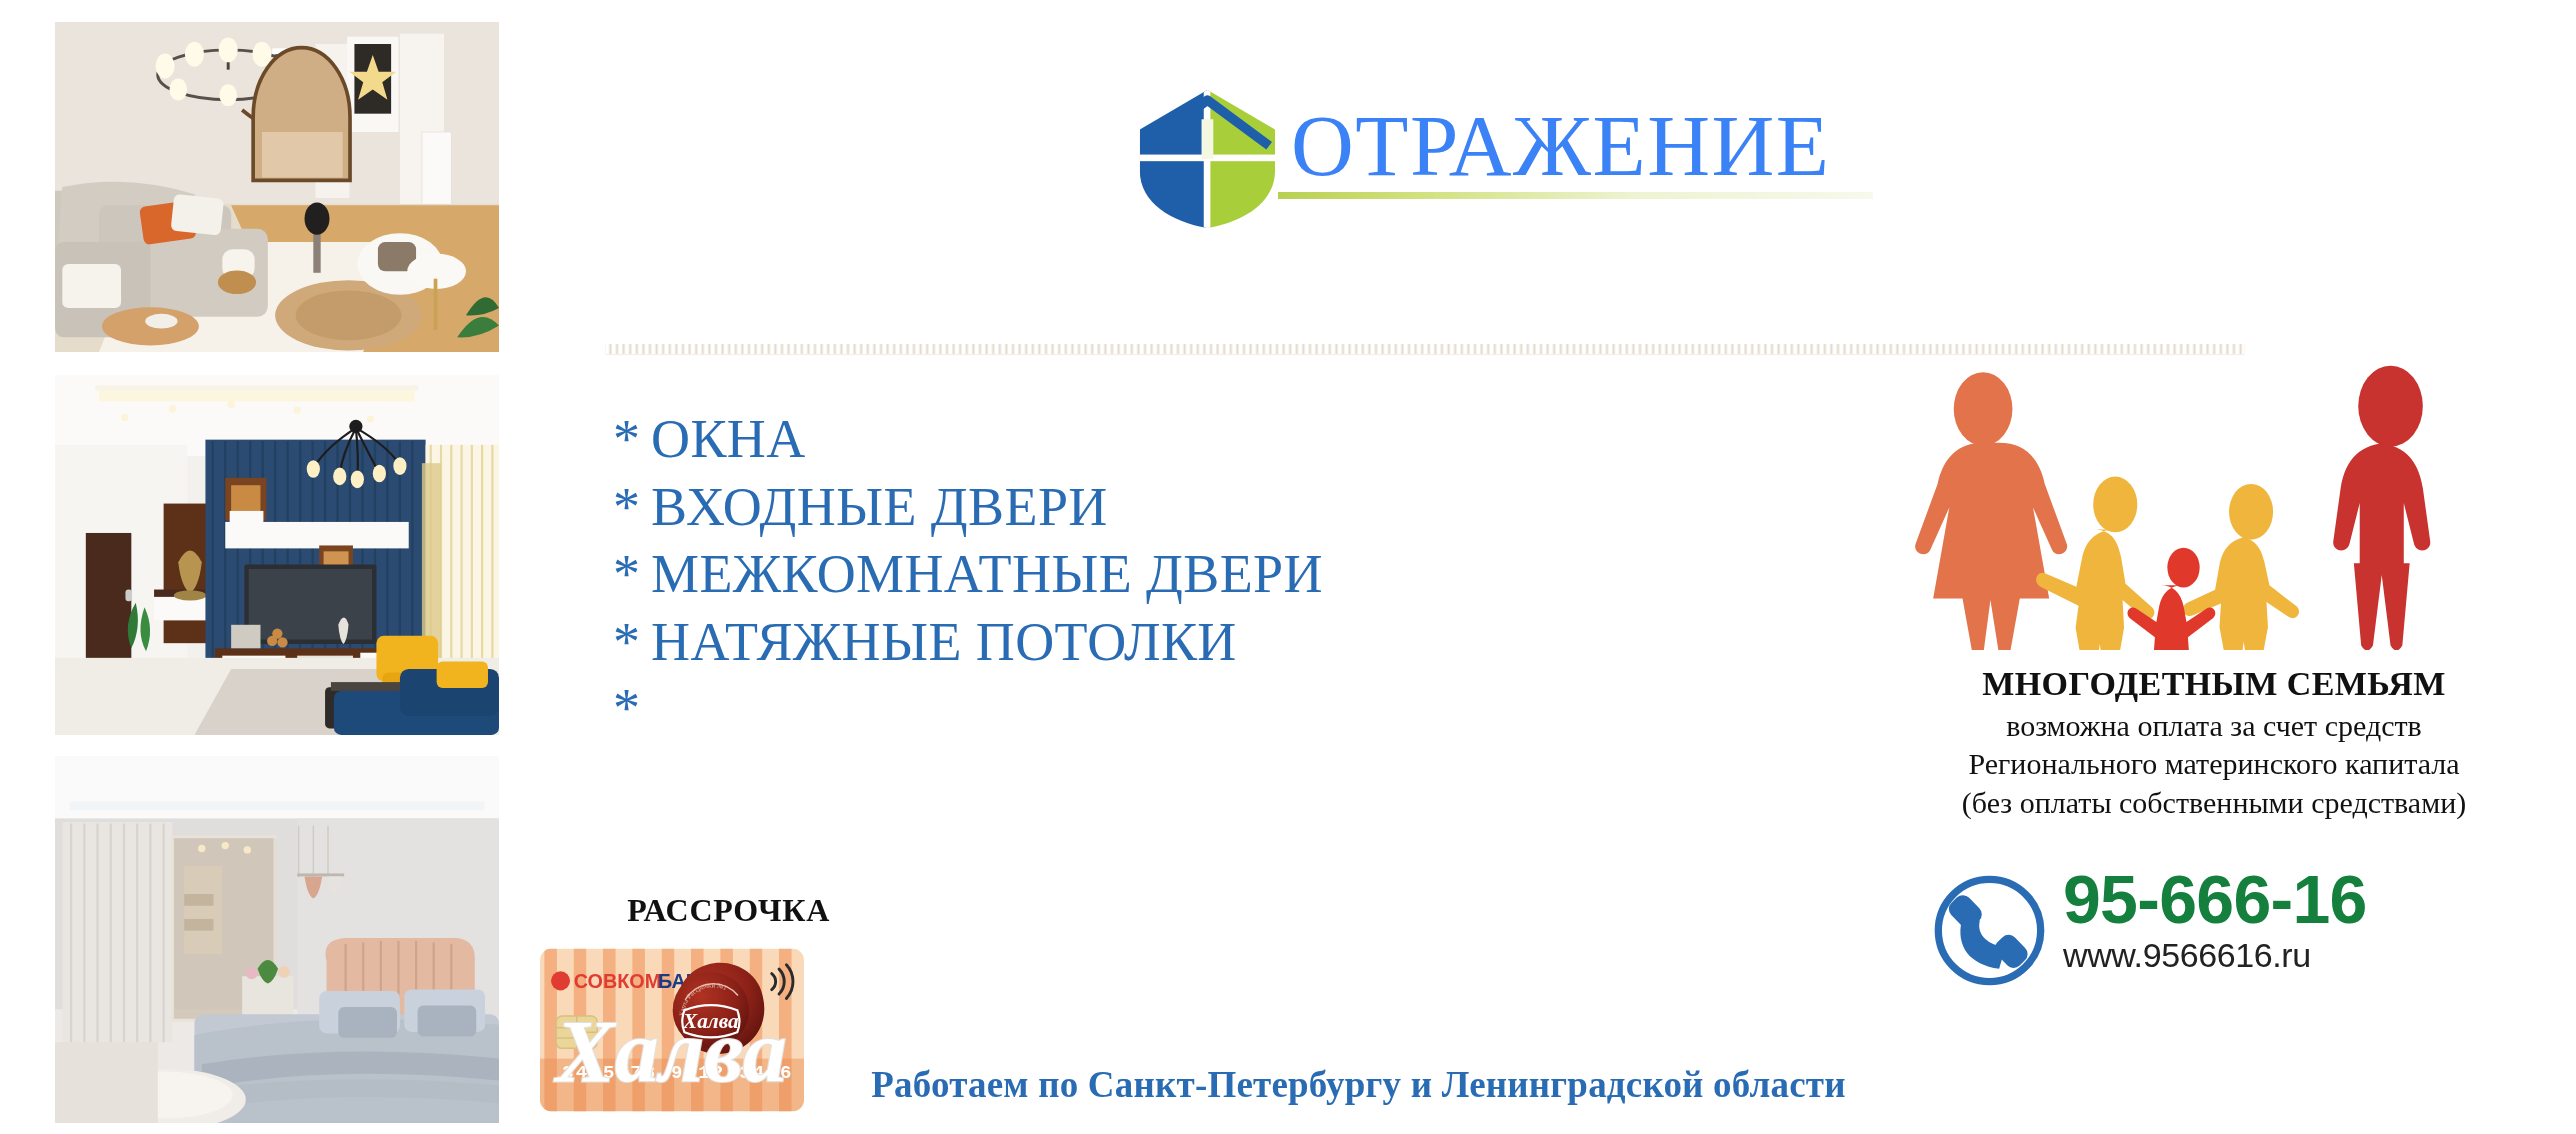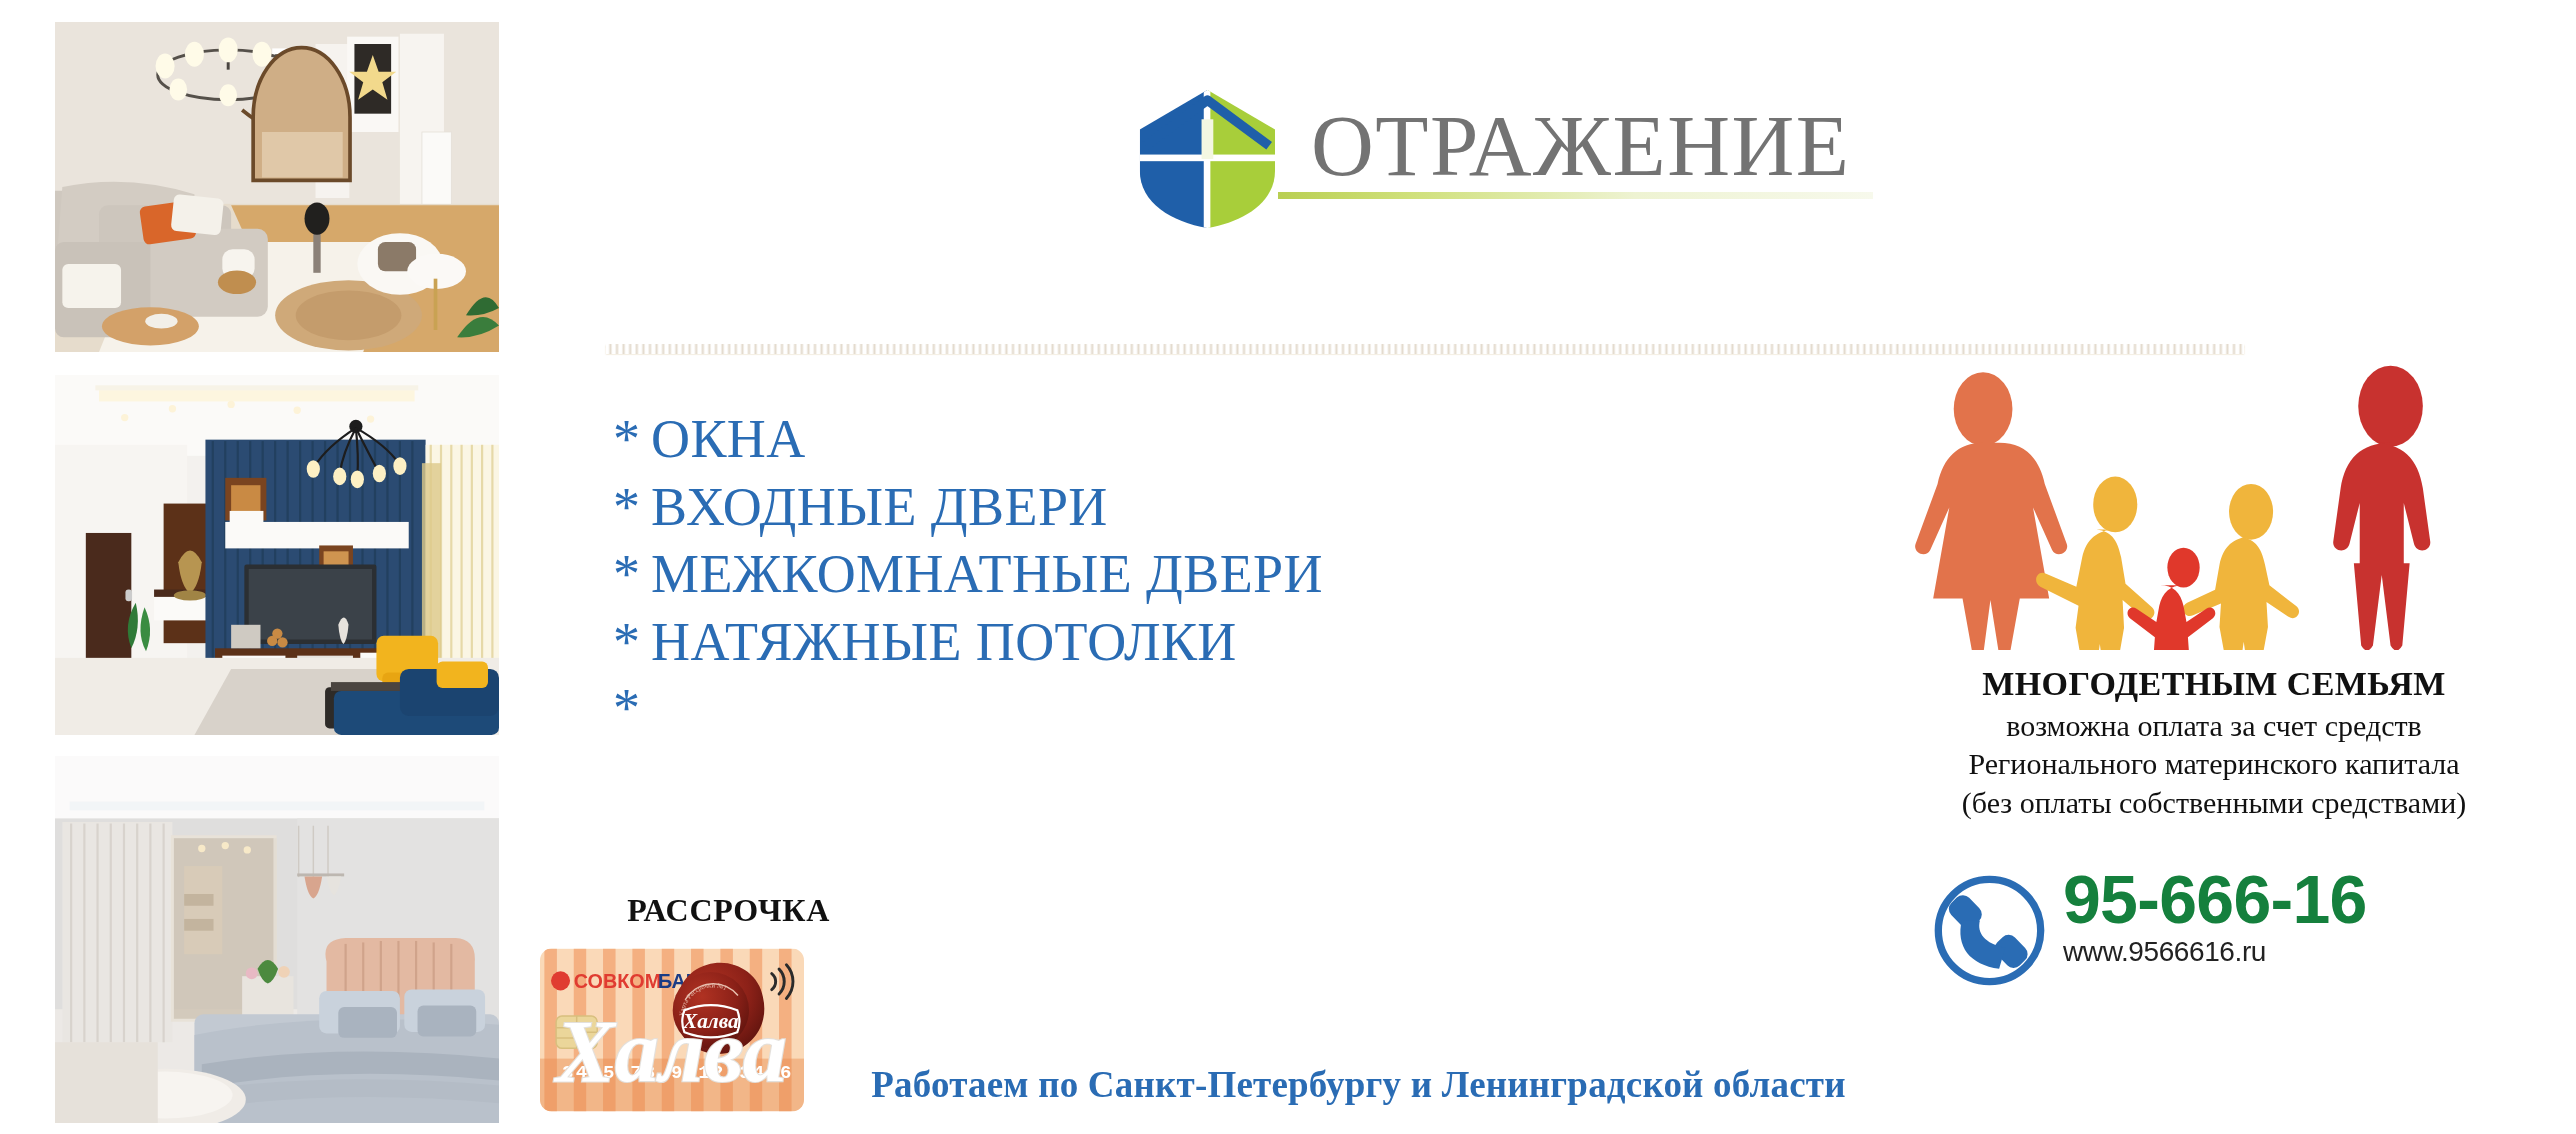--- a/index.html
+++ b/index.html
@@ -18,22 +18,22 @@
   #photo-2 { top:375px;  height:360px; }
   #photo-3 { top:756px; height:367px; }
   .photo svg { display:block; width:100%; height:100%; }
 
   
   #logo-block { position:absolute; left:1131px; top:84px; width:742px; height:147px; }
   #logo-mark  { position:absolute; left:0; top:0; width:158px; height:147px; }
   #logo-word  { position:absolute; left:160px; top:17.6px; width:580px; }
   #logo-word .wm {
     font-family:"Liberation Serif", serif;
-    font-size:87px; letter-spacing:1.5px; color:#737373; line-height:1;
-    white-space:nowrap; font-weight:400;margin-left:20px;
+    font-size:87px; letter-spacing:1.5px; color:#3b82f6; line-height:1;
+    white-space:nowrap; font-weight:400;
   }
   #logo-underline {
     position:absolute; left:147px; top:108px; width:595px; height:7.3px;
     background:linear-gradient(to right,#b9cf52 0%,#cfe07a 22%,#eef3d2 60%,#f7f9ec 100%);
   }
 
   
   #gold-divider {
     position:absolute; left:606px; top:344px; width:1638px; height:10.3px;
     background:linear-gradient(to right,
@@ -80,21 +80,21 @@
 
   
   #phone-block { position:absolute; left:1931px; top:870px; width:632px; height:140px; }
   #phone-icon { position:absolute; left:0; top:1.5px; width:117px; height:117px; }
   #phone-text { position:absolute; left:132px; top:-5.9px; }
   #phone-number {
     font-family:"Liberation Sans", sans-serif; font-weight:bold;
     font-size:68px; color:#15803d; line-height:1.05; letter-spacing:-0.7px;
   }
   #phone-site {
-    font-family:"Liberation Sans", sans-serif; font-size:28px;
+    font-family:"Liberation Sans", sans-serif; font-size:34px;
     color:#222; line-height:1.1; margin-top:1.5px; letter-spacing:-0.4px;
   }
 
   
   #rassrochka { position:absolute; left:514px; top:892px; width:316px; height:242px; }
   #rassrochka-title {
     position:absolute; left:0; top:0; width:316px; text-align:right;
     font-family:"Liberation Serif", serif; font-weight:bold;
     font-size:32px; color:#111; letter-spacing:0.7px;
   }

